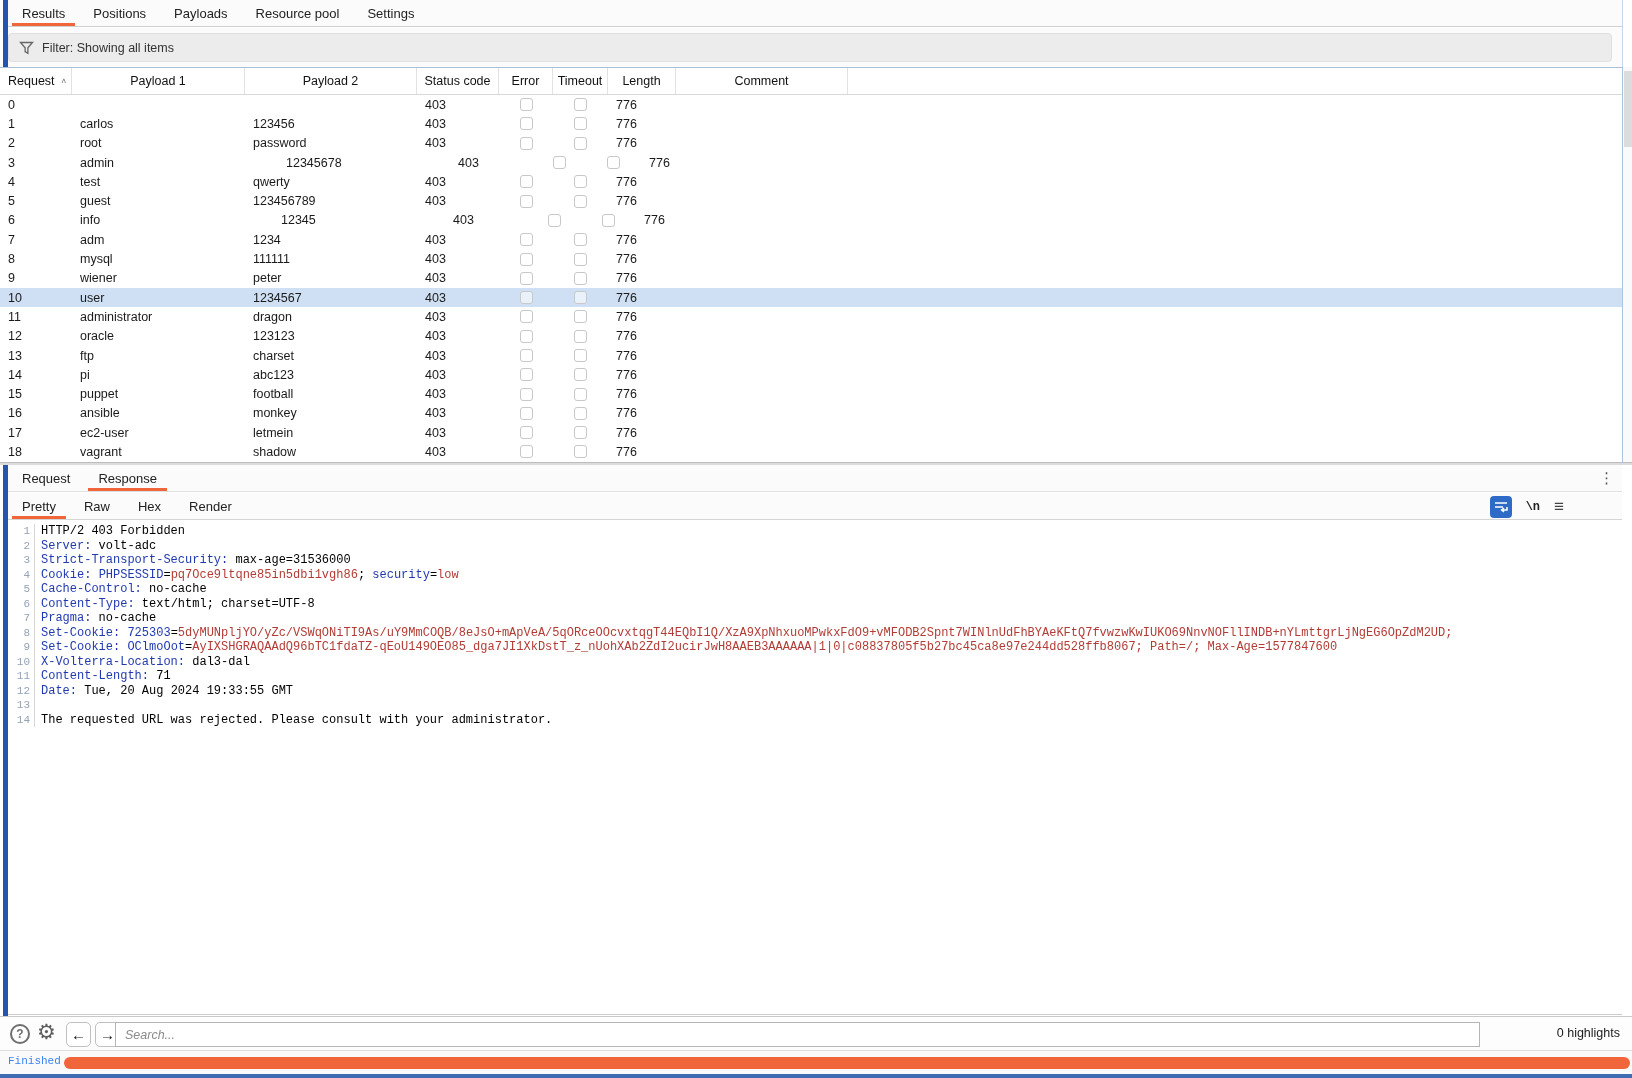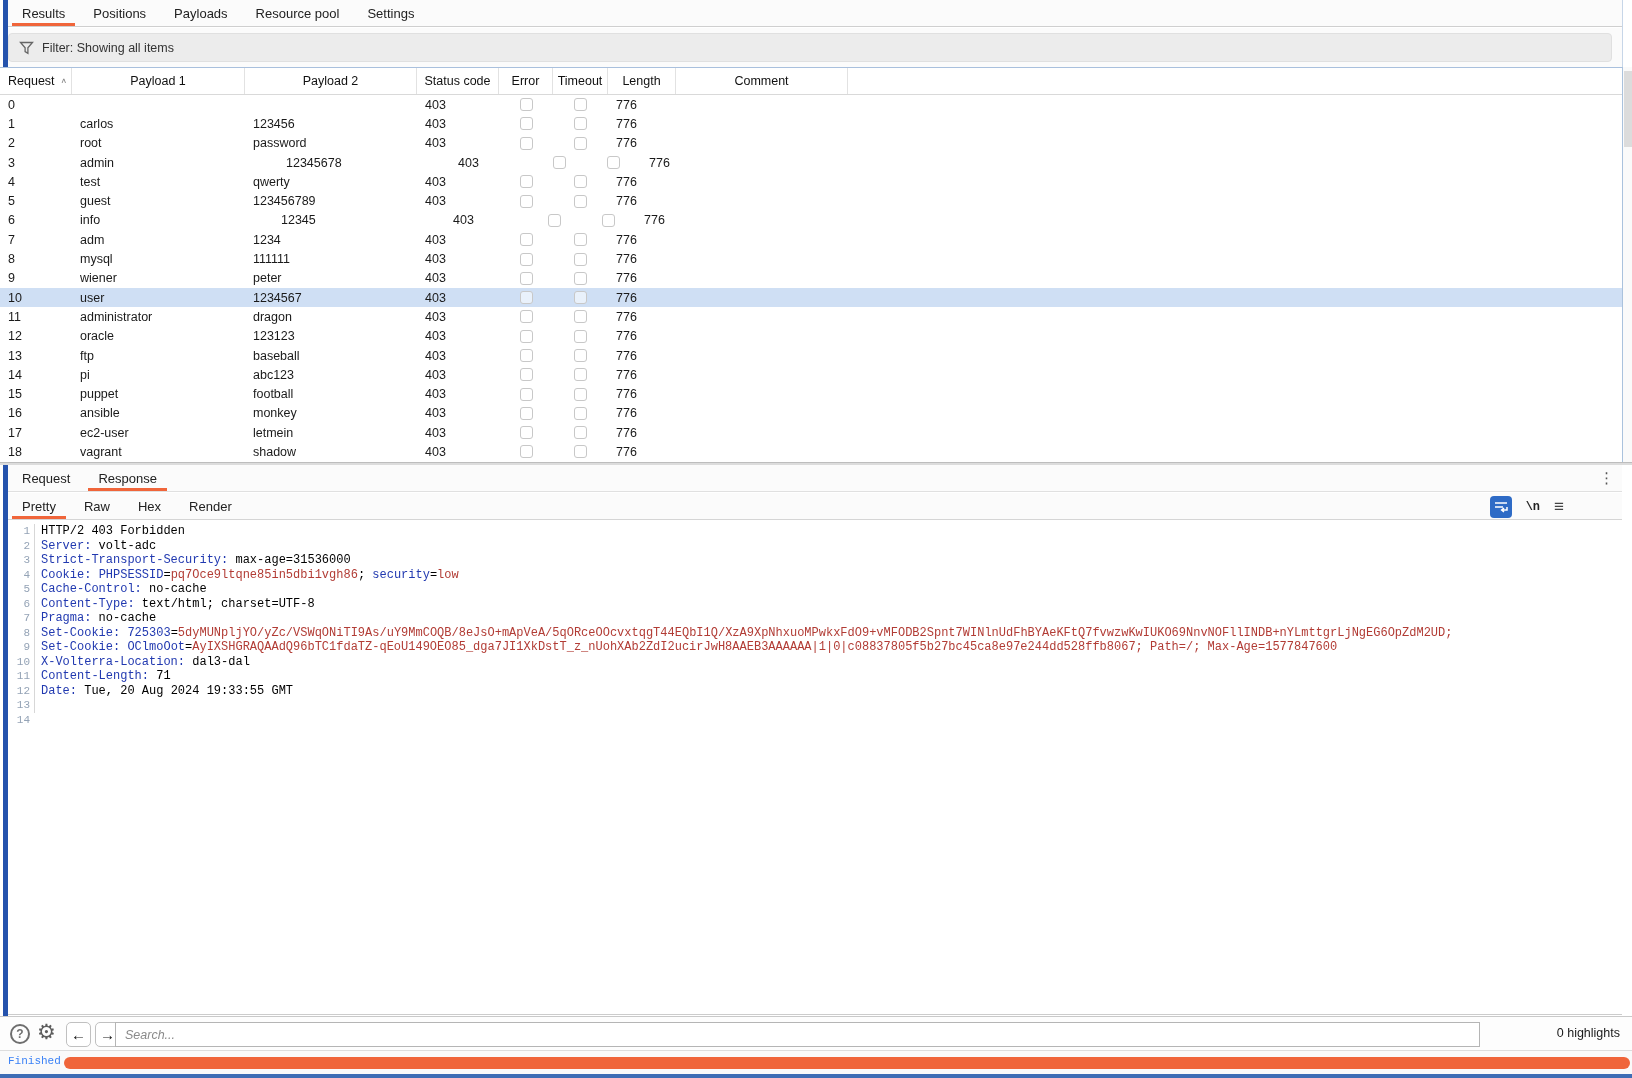--- a/index.html
+++ b/index.html
@@ -293,21 +293,21 @@
         </div>
         <div class="td center" style="width: 55px;">
           <span class="cb"></span>
         </div>
         <div class="td" style="width: 68px;">776</div>
         <div class="td" style="width: 172px;"></div>
       </div>
       <div class="tr">
         <div class="td" style="width: 72px;">13</div>
         <div class="td" style="width: 173px;">ftp</div>
-        <div class="td" style="width: 172px;">baseball</div>
+        <div class="td" style="width: 172px;">charset</div>
         <div class="td" style="width: 82px;">403</div>
         <div class="td center" style="width: 54px;">
           <span class="cb"></span>
         </div>
         <div class="td center" style="width: 55px;">
           <span class="cb"></span>
         </div>
         <div class="td" style="width: 68px;">776</div>
         <div class="td" style="width: 172px;"></div>
       </div>
@@ -459,20 +459,21 @@
     <div class="rline">
       <span class="ln">12</span>
       <span class="lc"><span class="sg-n">Date:</span><span class="sg-t"> Tue, 20 Aug 2024 19:33:55 GMT</span></span>
     </div>
     <div class="rline">
       <span class="ln">13</span>
       <span class="lc"></span>
     </div>
     <div class="rline">
       <span class="ln">14</span>
+      <span class="lc"><span class="sg-t">The requested URL was rejected. Please consult with your administrator.</span></span>
     </div>
   </div>
 
 <div class="controls">
   <span class="help-ic">?</span>
   <span class="gear-ic">⚙</span>
   <span class="nav-btn nav-prev">←</span>
   <span class="nav-btn nav-next">→</span>
   <input class="search-input" type="text" placeholder="Search..." style="">
   <span class="highlights">0 highlights</span>

